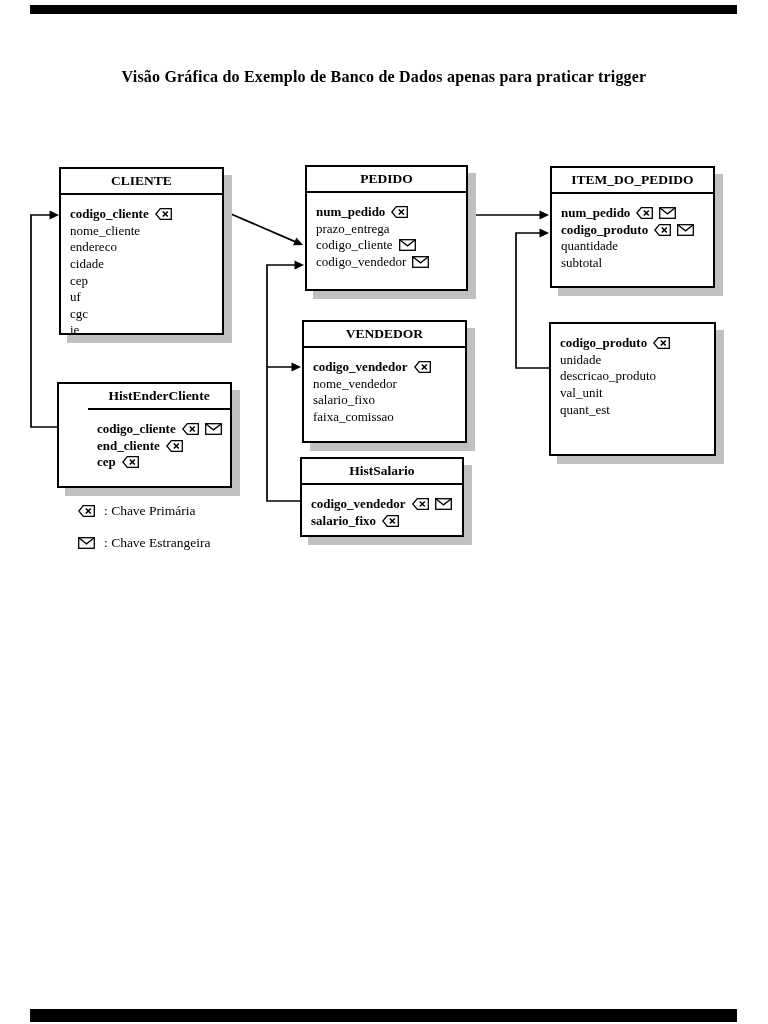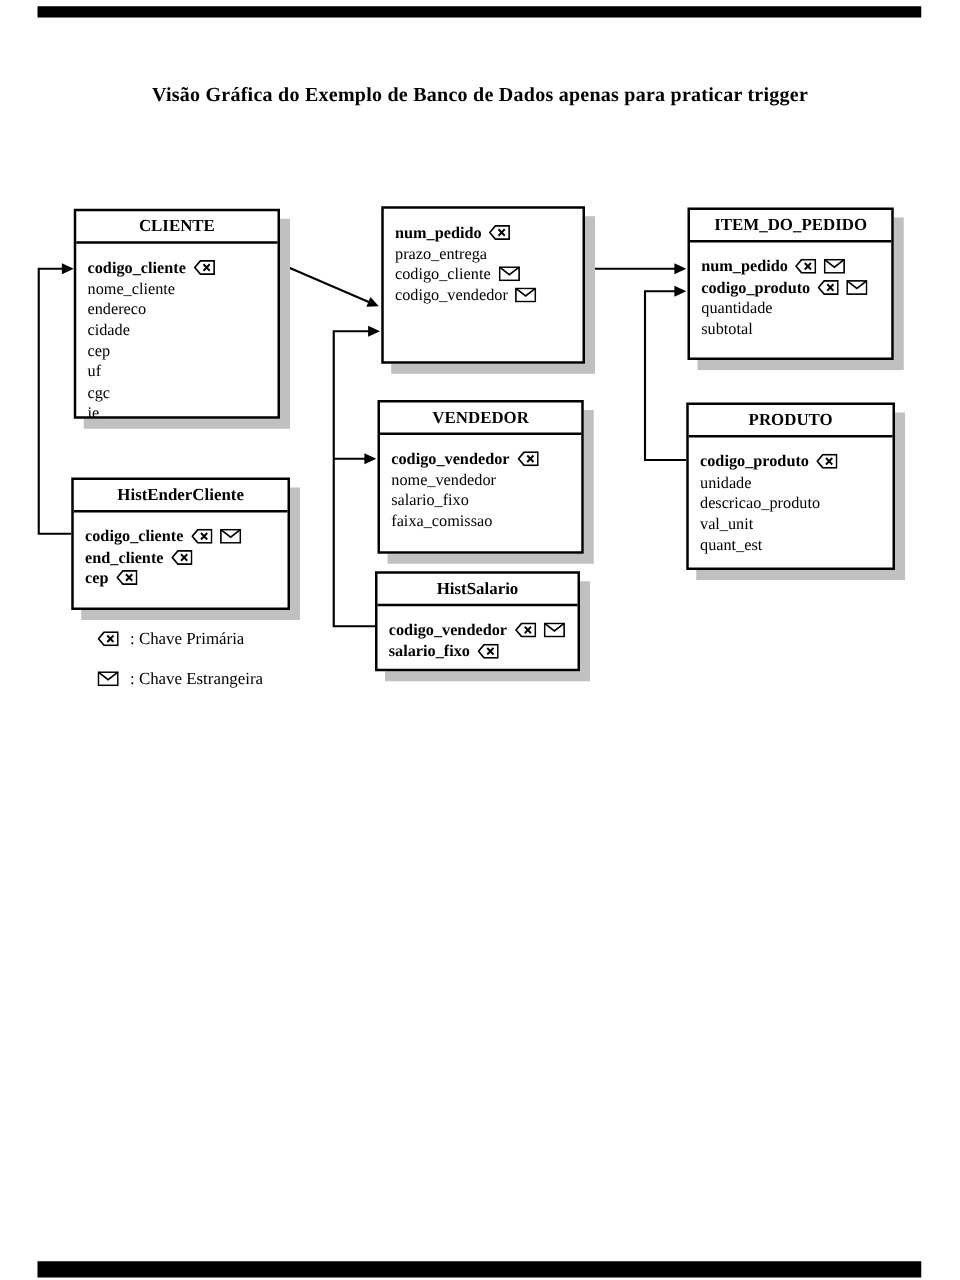--- a/index.html
+++ b/index.html
@@ -28,21 +28,21 @@
   }
   .tbl-body{padding:11px 6px 0 9px;}
   .field-row{display:flex;align-items:center;gap:6px;height:16.6px;font-size:13px;white-space:nowrap;}
   .field-row.bold{font-weight:bold;}
   .key-icon{display:inline-flex;align-items:center;}
   .key-icon svg{display:block;}
   
   #tbl-cliente   {left:59px; top:167px;width:165px;height:168px;}
   #tbl-pedido    {left:305px;top:165px;width:163px;height:126px;}
   #tbl-item      {left:550px;top:166px;width:165px;height:122px;}
-  #tbl-histender {left:57px; top:382px;width:175px;height:106px;}
+  #tbl-histender {left:57px; top:382px;width:175px;height:106px;padding-left:29px;}
   #tbl-vendedor  {left:302px;top:320px;width:165px;height:123px;}
   #tbl-histsal   {left:300px;top:457px;width:164px;height:80px;}
   #tbl-produto   {left:549px;top:322px;width:167px;height:134px;}
   
   #legend{position:absolute;left:78px;top:503px;}
   .legend-row{display:flex;align-items:center;height:16px;margin-bottom:16px;}
   .legend-row .key-icon{width:18px;}
   .legend-label{margin-left:8px;font-size:13.5px;}
 </style>
 </head>
@@ -112,20 +112,21 @@
       <div class="field-row">
         <span>cgc</span>
       </div>
       <div class="field-row">
         <span>ie</span>
       </div>
     </div>
 </div>
 
 <div class="tbl" id="tbl-pedido">
+  <div class="tbl-header">PEDIDO</div>
   <div class="tbl-body">
       <div class="field-row bold">
         <span>num_pedido</span>
         <span class="key-icon">
           <svg width="17" height="12" viewBox="0 0 17 12">
             <polygon points="16.3,0.7 5.3,0.7 0.8,6 5.3,11.3 16.3,11.3" fill="#fff" stroke="#000" stroke-width="1.3"></polygon>
             <path d="M7.8,3.4 L12.8,8.6 M12.8,3.4 L7.8,8.6" stroke="#000" stroke-width="1.5" fill="none"></path>
           </svg>
         </span>
       </div>
@@ -282,21 +283,20 @@
           <svg width="17" height="12" viewBox="0 0 17 12">
             <polygon points="16.3,0.7 5.3,0.7 0.8,6 5.3,11.3 16.3,11.3" fill="#fff" stroke="#000" stroke-width="1.3"></polygon>
             <path d="M7.8,3.4 L12.8,8.6 M12.8,3.4 L7.8,8.6" stroke="#000" stroke-width="1.5" fill="none"></path>
           </svg>
         </span>
       </div>
     </div>
 </div>
 
 <div class="tbl" id="tbl-produto">
-  <div class="tbl-header">PRODUTO</div>
   <div class="tbl-body">
       <div class="field-row bold">
         <span>codigo_produto</span>
         <span class="key-icon">
           <svg width="17" height="12" viewBox="0 0 17 12">
             <polygon points="16.3,0.7 5.3,0.7 0.8,6 5.3,11.3 16.3,11.3" fill="#fff" stroke="#000" stroke-width="1.3"></polygon>
             <path d="M7.8,3.4 L12.8,8.6 M12.8,3.4 L7.8,8.6" stroke="#000" stroke-width="1.5" fill="none"></path>
           </svg>
         </span>
       </div>

